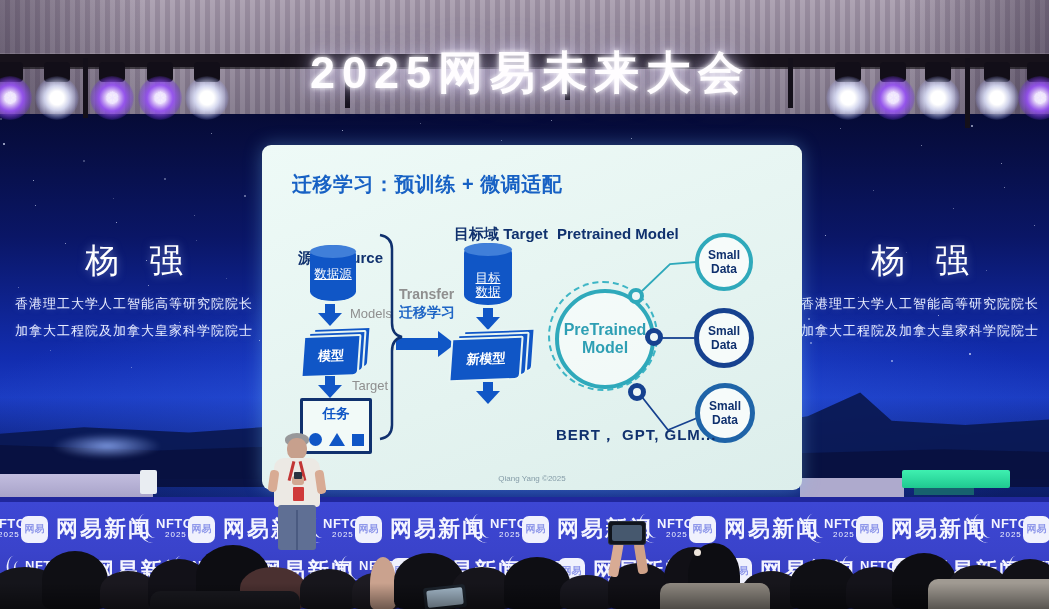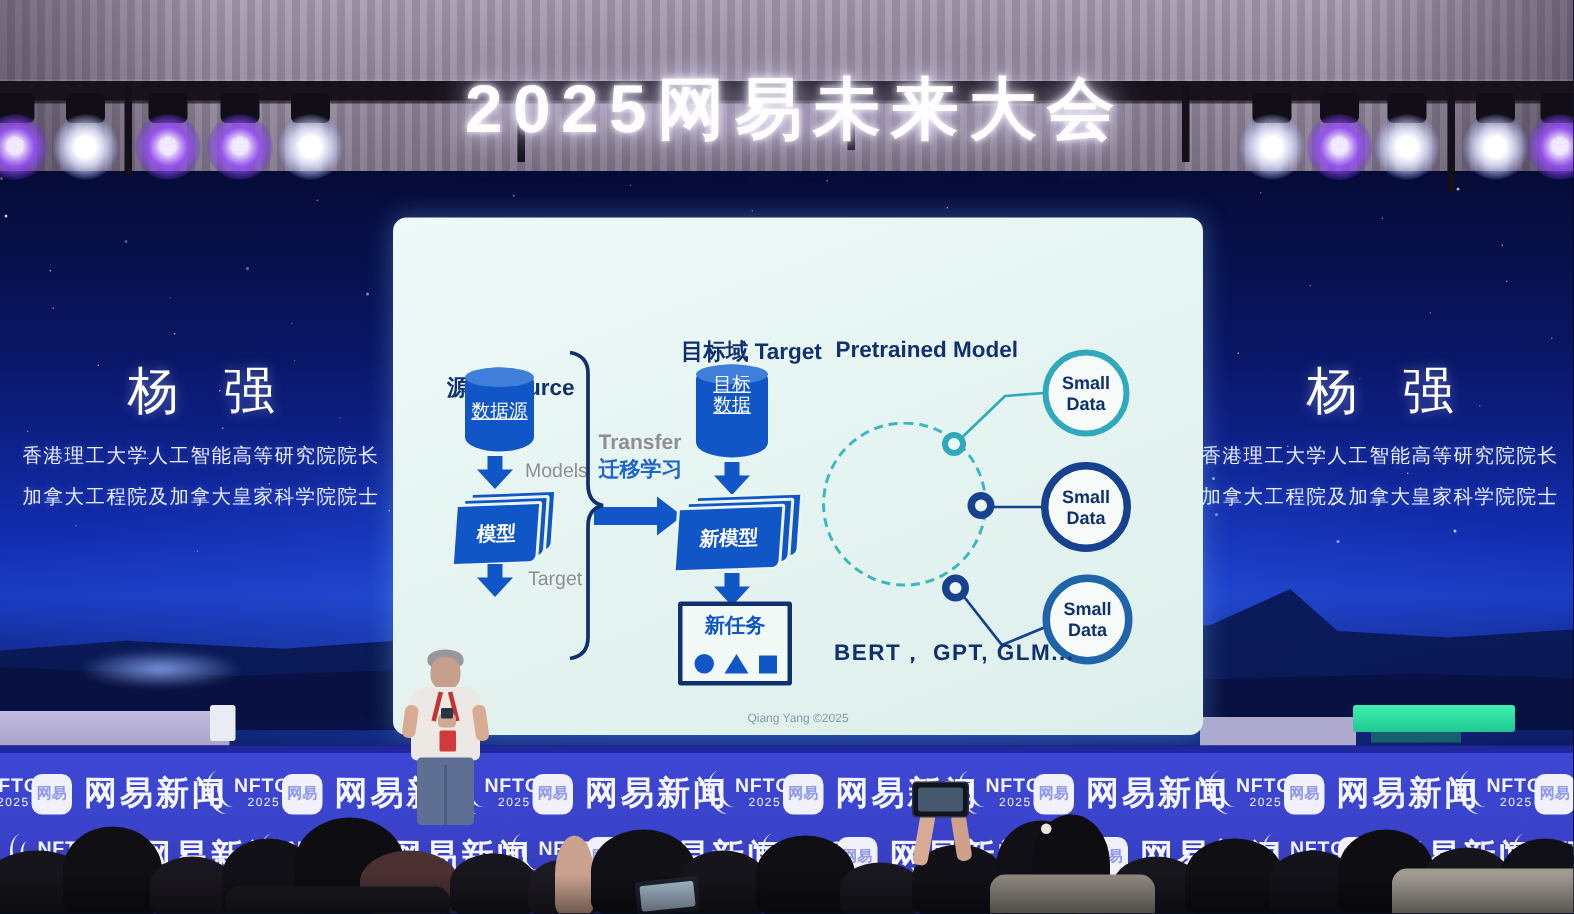--- a/index.html
+++ b/index.html
@@ -274,66 +274,71 @@
     <div class="sp-line">香港理工大学人工智能高等研究院院长</div>
     <div class="sp-line">加拿大工程院及加拿大皇家科学院院士</div>
   </div>
   <div class="name-panel" style="left:798px;">
     <div class="sp-name">杨强</div>
     <div class="sp-line">香港理工大学人工智能高等研究院院长</div>
     <div class="sp-line">加拿大工程院及加拿大皇家科学院院士</div>
   </div>
 
   <div class="slide">
+    <div class="sl-title">迁移学习：预训练 + 微调适配</div>
 
     <div class="col-h" style="left:36px;top:80px;margin-top:24px;">源域 Source</div>
     <div class="cyl" style="left:48px;top:100px;width:46px;height:56px;">
       <span class="cl" style="margin-top:22px;">数据源</span>
     </div>
     <div class="arrd" style="left:56px;top:159px;"></div>
     <div class="lbl" style="left:88px;top:161px;">Models</div>
     <div style="left:40px;top:182px;width:64px;height:48px;">
       <div class="pg" style="left:10px;top:0;width:54px;height:38px;"></div>
       <div class="pg" style="left:5px;top:4px;width:54px;height:38px;"></div>
       <div class="pg" style="left:0;top:8px;width:54px;height:38px;">
         <span class="pg-lab" style="position:absolute;top:10px;">模型</span>
       </div>
     </div>
     <div class="arrd" style="left:56px;top:231px;"></div>
     <div class="lbl" style="left:90px;top:233px;">Target</div>
+    <div class="tbox" style="left:38px;top:253px;width:66px;height:50px;">
+      <div class="tl">任务</div>
+      <div class="shp-row">
+        <div class="sh-c"></div>
+        <div class="sh-t"></div>
+        <div class="sh-s"></div>
+      </div>
+    </div>
 
     <div class="tr-en" style="left:137px;top:141px;">Transfer</div>
     <div class="tr-zh" style="left:137px;top:159px;">迁移学习</div>
     <div class="arr-right" style="left:134px;top:186px;"></div>
 
     <div class="col-h" style="left:192px;top:80px;">目标域 Target</div>
     <div class="cyl" style="left:202px;top:98px;width:48px;height:62px;">
-      <span class="cl" style="margin-top:6px;">目标</span>
+      <span class="cl" style="margin-top:28px;">目标</span>
       <span class="cl">数据</span>
     </div>
     <div class="arrd" style="left:214px;top:163px;"></div>
     <div style="left:188px;top:184px;width:82px;height:50px;">
       <div class="pg" style="left:12px;top:0;width:68px;height:40px;"></div>
       <div class="pg" style="left:6px;top:4px;width:68px;height:40px;"></div>
       <div class="pg" style="left:0;top:8px;width:68px;height:40px;">
         <span class="pg-lab" style="position:absolute;top:11px;">新模型</span>
       </div>
     </div>
     <div class="arrd" style="left:214px;top:237px;"></div>
-    <div class="tbox" style="left:190px;top:256px;width:70px;height:50px;">
-      <div class="tl">新任务</div>
-      <div class="shp-row">
-        <div class="sh-c"></div>
-        <div class="sh-t"></div>
-        <div class="sh-s"></div>
-      </div>
-    </div>
 
     <div class="col-h" style="left:295px;top:80px;">Pretrained Model</div>
     <div class="dash-c"></div>
+    <div class="solid-c">
+      <span>PreTrained</span>
+      <span>Model</span>
+    </div>
     <svg style="left:0;top:0;" width="540" height="345" viewBox="0 0 540 345" fill="none">
       <path d="M118,90 Q130,92 130,104 L130,178 Q130,190 140,192 Q130,194 130,206 L130,280 Q130,292 118,294" stroke="#10316e" stroke-width="2.5"></path>
       <polyline points="380,146 408,119 434,117" stroke="#2fa9bb" stroke-width="1.8"></polyline>
       <polyline points="400,193 432,193" stroke="#16418f" stroke-width="1.8"></polyline>
       <polyline points="380,252 406,285 435,273" stroke="#16418f" stroke-width="1.8"></polyline>
     </svg>
     <div class="node" style="left:366px;top:143px;width:8px;height:8px;border:4px solid #2fa9bb;"></div>
     <div class="node" style="left:383px;top:183px;width:8px;height:8px;border:5px solid #16418f;"></div>
     <div class="node" style="left:366px;top:238px;width:8px;height:8px;border:5px solid #16418f;"></div>
     <div class="sd" style="left:433px;top:88px;width:50px;height:50px;border:4px solid #2fa9bb;">

